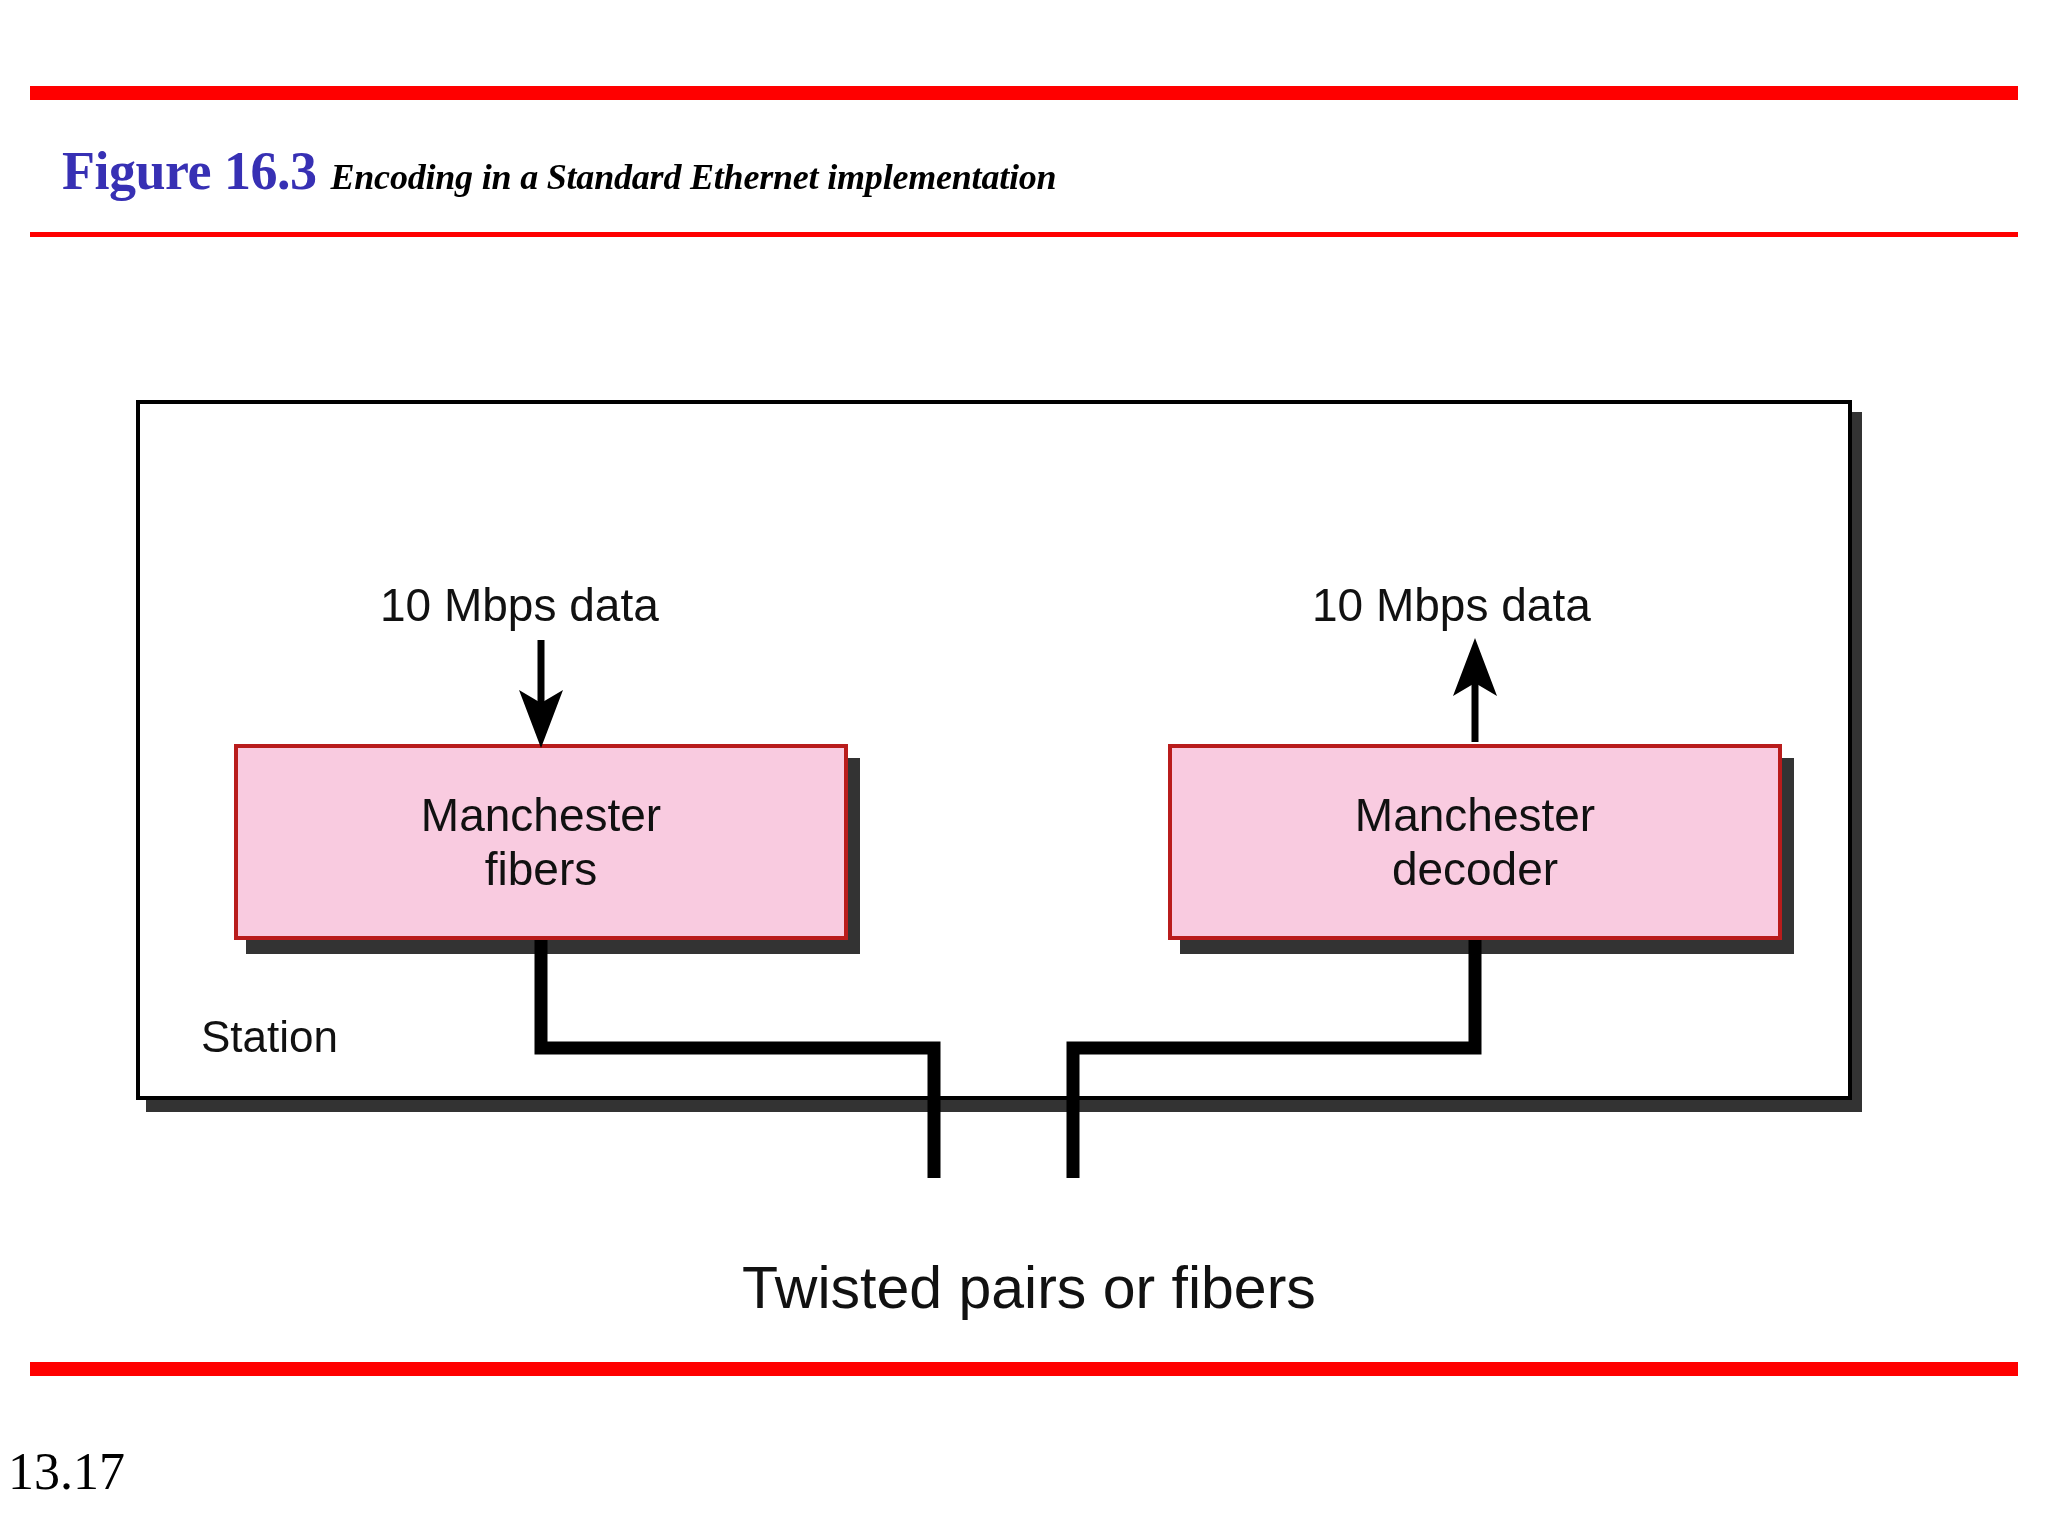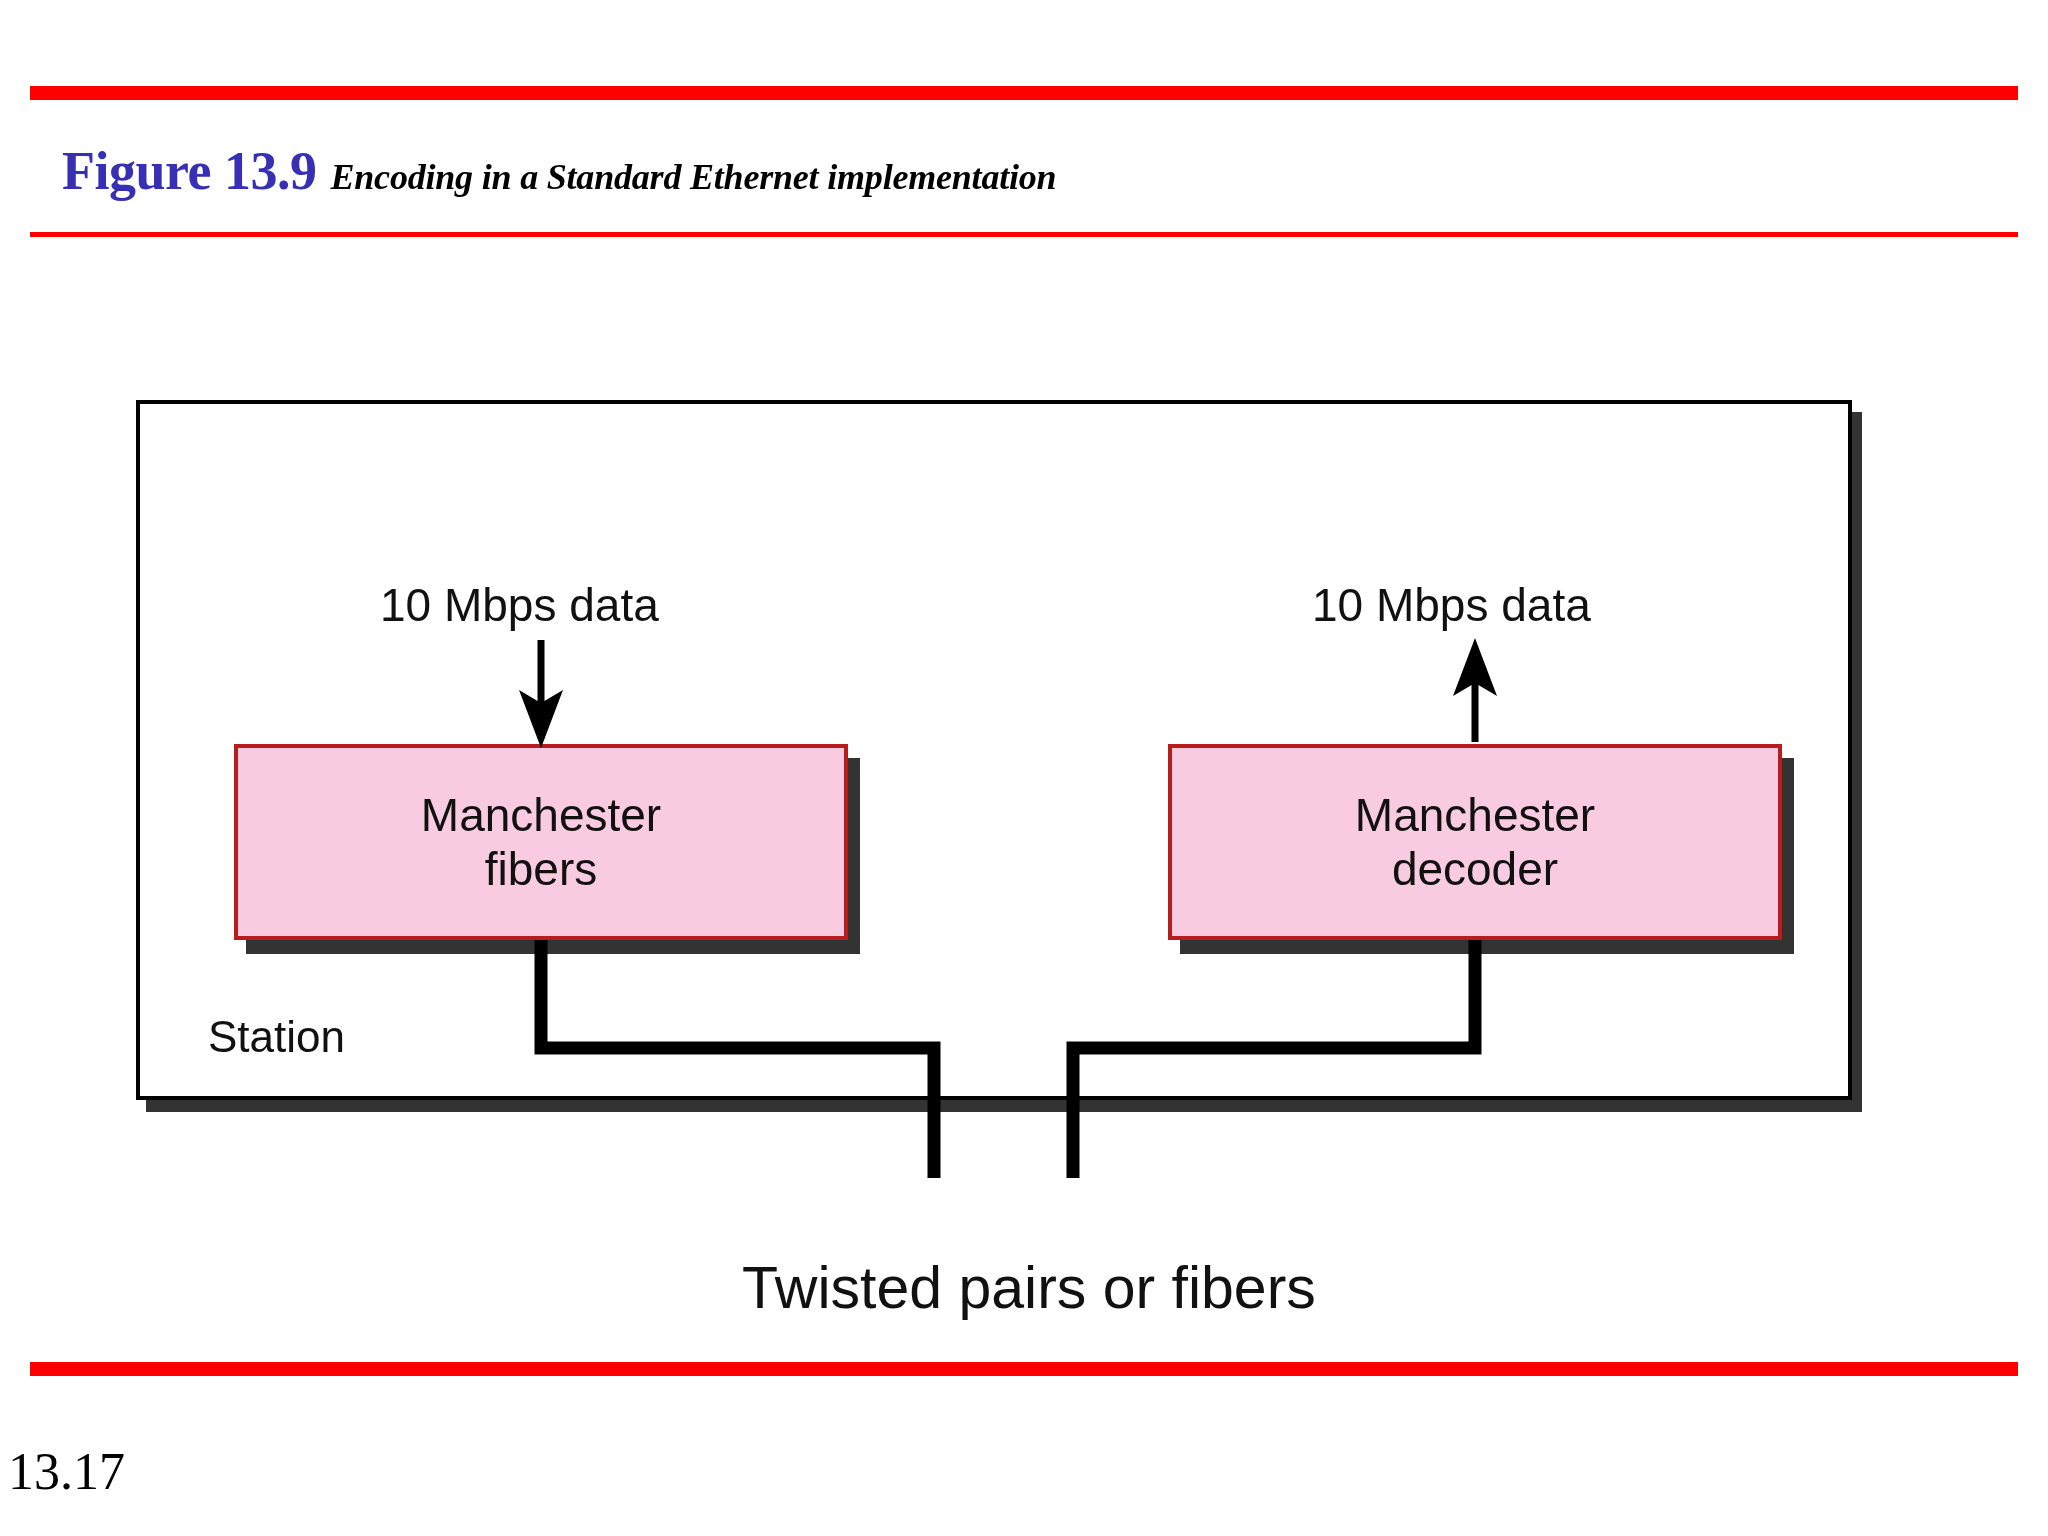--- a/index.html
+++ b/index.html
@@ -103,21 +103,21 @@
     left: 136px;
     top: 400px;
     width: 1716px;
     height: 700px;
     background: #ffffff;
     border: 4px solid #000000;
     box-sizing: border-box;
   }
   .station-label {
     position: absolute;
-    left: 208px;
+    left: 201px;
     top: 1012px;
     font-size: 44px;
     color: #111111;
     white-space: nowrap;
   }
 
   
   .block-shadow {
     position: absolute;
     background: #333333;
@@ -173,21 +173,21 @@
   }
 </style>
 </head>
 <body>
 
 <div class="rule-top"></div>
 <div class="rule-under-title"></div>
 <div class="rule-bottom"></div>
 
 <div class="title-row">
-  <span class="fig-number">Figure 13.9</span>
+  <span class="fig-number">Figure 16.3</span>
   <span class="fig-caption">Encoding in a Standard Ethernet implementation</span>
 </div>
 
 <div class="figure">
 
   <div class="station-shadow"></div>
   <div class="station-box"></div>
 
   <div class="rate-label rate-left">10 Mbps data</div>
 

